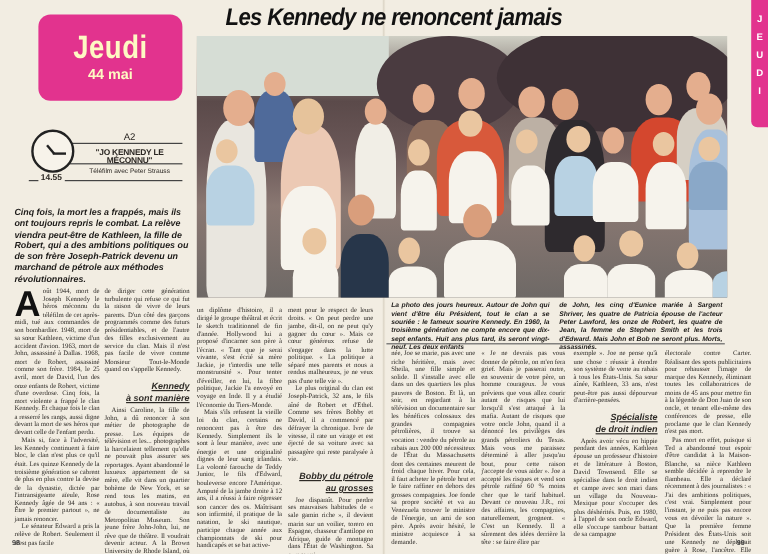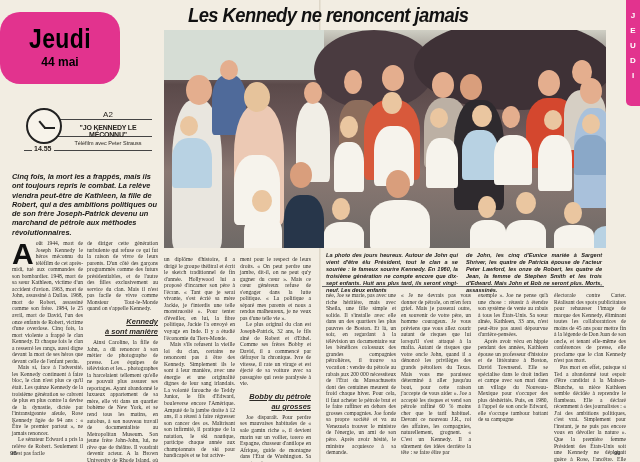--- a/index.html
+++ b/index.html
@@ -1,19 +1,19 @@
 <!DOCTYPE html>
 <html><head>
 <meta charset="utf-8">
 <style>
 *{box-sizing:border-box;margin:0;padding:0}
 body{width:640px;height:462px;background:#f2ede2;position:relative;overflow:hidden;font-family:"Liberation Serif",serif;color:#2a2622}
 .spine{position:absolute;left:319px;top:0;width:2px;height:462px;background:linear-gradient(90deg,#d9d2c3,#ece6d9)}
 
-.jeudi-box{position:absolute;left:0;top:12px;width:120px;height:72px;background:#e2338e;border-radius:20px;text-align:center;color:#000000}
+.jeudi-box{position:absolute;left:32px;top:12px;width:120px;height:72px;background:#e2338e;border-radius:10px;text-align:center;color:#fef9c3}
 .jeudi-box .day{font-family:"Liberation Sans",sans-serif;font-weight:bold;font-size:27px;line-height:30px;margin-top:12px;letter-spacing:0.5px;transform:scaleX(0.85)}
 .jeudi-box .date{font-family:"Liberation Sans",sans-serif;font-weight:bold;font-size:12px;margin-top:1px}
 
 .prog{position:absolute;left:24px;top:100px;width:128px;height:60px}
 .clock{position:absolute;left:2px;top:8px;width:36px;height:36px;border:2px solid #222;border-radius:50%;background:#f7f3ea}
 .clock .h{position:absolute;left:16px;top:9px;width:2px;height:9px;background:#222;transform-origin:bottom center;transform:rotate(-40deg)}
 .clock .m{position:absolute;left:16px;top:17px;width:11px;height:2px;background:#222}
 .prog .line1{position:absolute;left:32px;top:19px;width:96px;border-top:1px solid #444}
 .prog .line2{position:absolute;left:32px;top:36px;width:96px;border-top:1px solid #444}
 .prog .line3{position:absolute;left:0;top:50px;width:128px;border-top:1px solid #444}
@@ -181,20 +181,24 @@
 <div class="col" style="left:326px;top:292px;width:70px;">
   <p class="first">née, Joe se marie, pas avec une riche héritière, mais avec Sheila, une fille simple et solide. Il s'installe avec elle dans un des quartiers les plus pauvres de Boston. Et là, un soir, en regardant à la télévision un documentaire sur les bénéfices colossaux des grandes compagnies pétrolières, il trouve sa vocation : vendre du pétrole au rabais aux 200 000 nécessiteux de l'État du Massachusetts dont des centaines meurent de froid chaque hiver. Pour cela, il faut acheter le pétrole brut et le faire raffiner en dehors des grosses compagnies. Joe fonde sa propre société et va au Venezuela trouver le ministre de l'énergie, un ami de son père. Après avoir hésité, le ministre acquiesce à sa demande.</p>
 </div>
 
 <div class="col" style="left:401px;top:292px;width:70px;">
   <p class="first">« Je ne devrais pas vous donner de pétrole, on m'en fera grief. Mais je passerai outre, en souvenir de votre père, un homme courageux. Je vous préviens que vous allez courir autant de risques que lui lorsqu'il s'est attaqué à la mafia. Autant de risques que votre oncle John, quand il a dénoncé les privilèges des grands pétroliers du Texas. Mais vous me paraissez déterminé à aller jusqu'au bout, pour cette raison j'accepte de vous aider ». Joe a accepté les risques et vend son pétrole raffiné 60 % moins cher que le tarif habituel. Devant ce nouveau J.R., roi des affaires, les compagnies, naturellement, grognent. « C'est un Kennedy. Il a sûrement des idées derrière la tête : se faire élire par</p>
 </div>
 
 <div class="col" style="left:478px;top:292px;width:70px;">
   <p class="first">exemple ». Joe ne pense qu'à une chose : réussir à étendre son système de vente au rabais à tous les États-Unis. Sa sœur aînée, Kathleen, 33 ans, n'est peut-être pas aussi dépourvue d'arrière-pensées.</p>
+  <div class="subhead">
+    <div>Spécialiste</div>
+    <div>de droit indien</div>
+  </div>
   <p>Après avoir vécu en hippie pendant des années, Kathleen épouse un professeur d'histoire et de littérature à Boston, David Townsend. Elle se spécialise dans le droit indien et campe avec son mari dans un village du Nouveau-Mexique pour s'occuper des plus déshérités. Puis, en 1980, à l'appel de son oncle Edward, elle s'occupe tambour battant de sa campagne</p>
 </div>
 
 <div class="col" style="left:554px;top:292px;width:72px;">
   <p class="first">électorale contre Carter. Réalisant des spots publicitaires pour rehausser l'image de marque des Kennedy, éliminant toutes les collaboratrices de moins de 45 ans pour mettre fin à la légende de Don Juan de son oncle, et tenant elle-même des conférences de presse, elle proclame que le clan Kennedy n'est pas mort.</p>
   <p>Pas mort en effet, puisque si Ted a abandonné tout espoir d'être candidat à la Maison-Blanche, sa nièce Kathleen semble décidée à reprendre le flambeau. Elle a déclaré récemment à des journalistes : « J'ai des ambitions politiques, c'est vrai. Simplement pour l'instant, je ne puis pas encore vous en dévoiler la nature ». Que la première femme Président des États-Unis soit une Kennedy ne déplairait guère à Rose, l'ancêtre. Elle avait d'ailleurs rêvé pour elle de ce destin. Mais, il y a cinquante ans, ce rêve était nettement prématuré.</p>
 
 </div>
 
 <div class="folio" style="left:614px;top:450px;">99</div>

